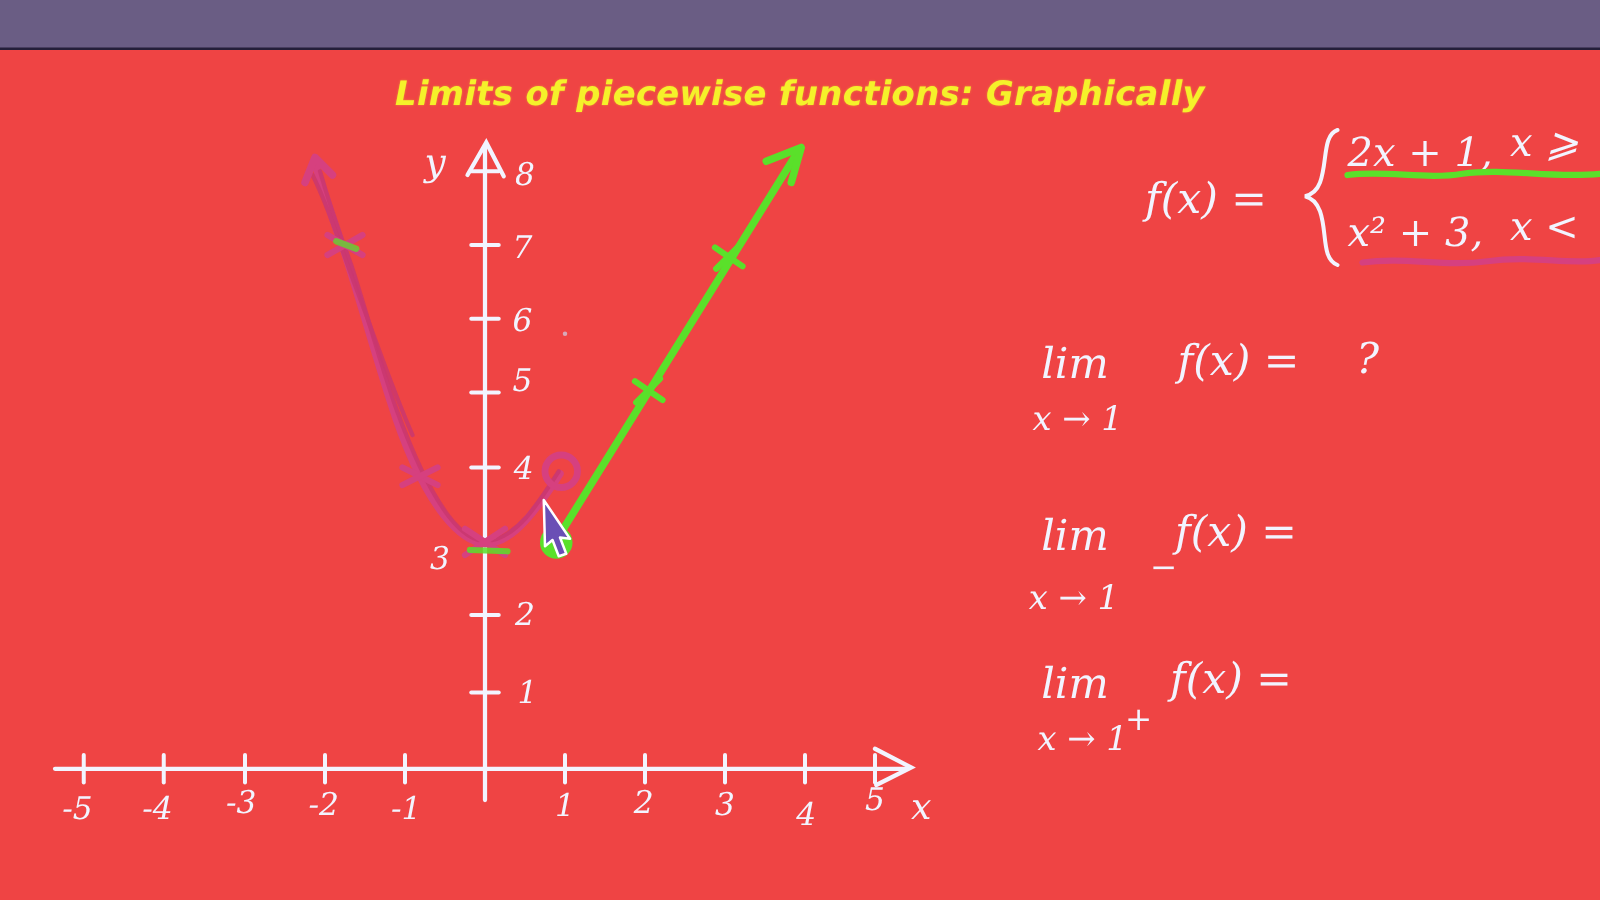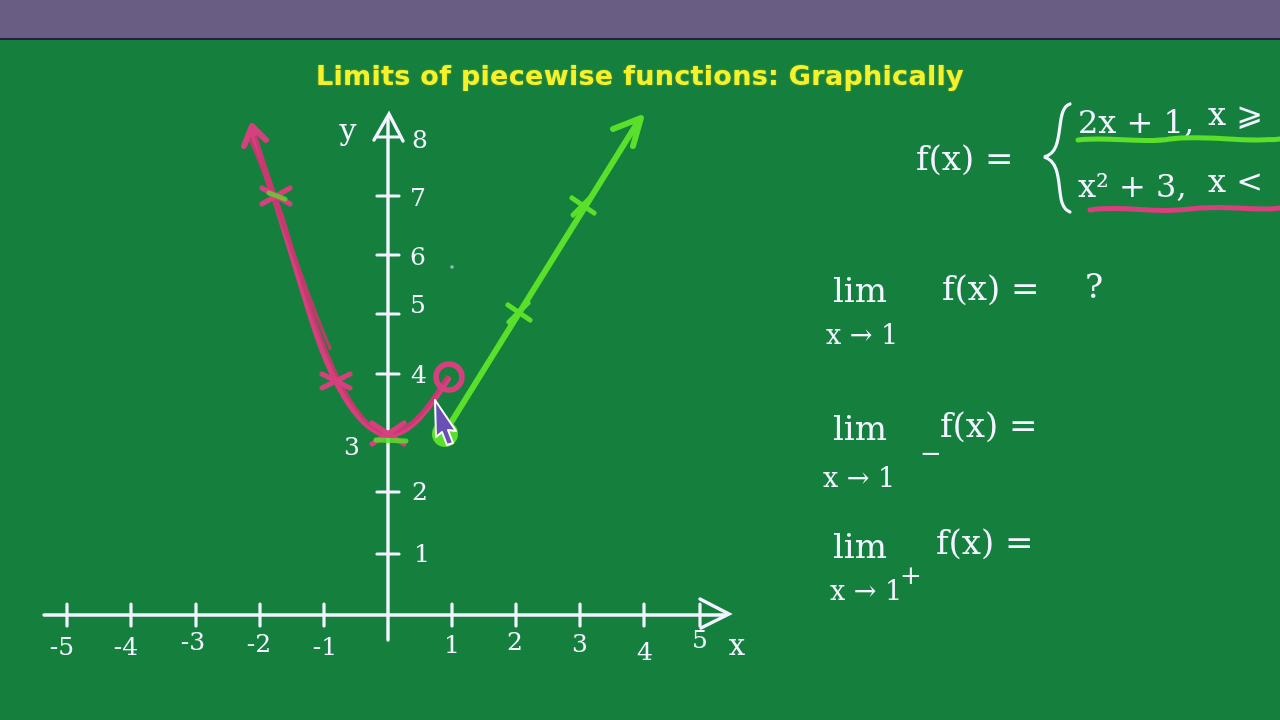--- a/index.html
+++ b/index.html
@@ -49,21 +49,21 @@
   #board {
     position: absolute;
     left: 0; top: 0;
     width: 1280px;
     height: 720px;
   }
 </style>
 </head>
 <body>
 
-<div id="stage" style="background: #15803d;">
+<div id="stage" style="background: #ef4444; font-style: italic;">
 
   <div class="top-bar" style="background: rgb(106, 93, 132);"></div>
 
   <div class="title" style="color: rgb(245, 241, 42);">Limits of piecewise functions: Graphically</div>
 
   <svg id="board" width="1280" height="720" viewBox="0 0 1280 720" xmlns="http://www.w3.org/2000/svg">
 
     <defs>
 
       <style>

